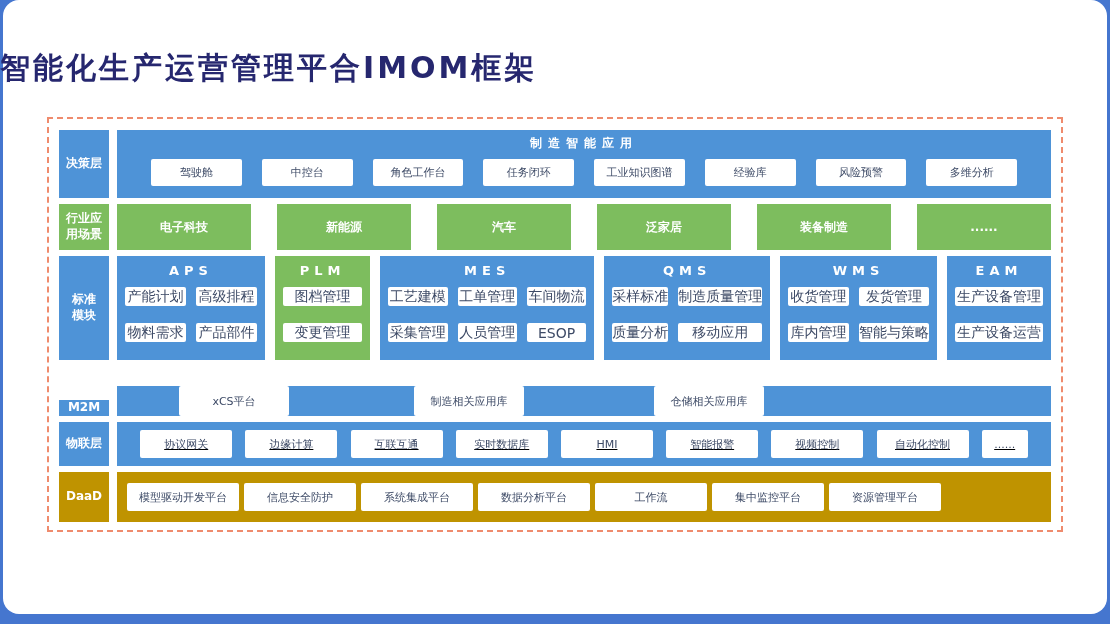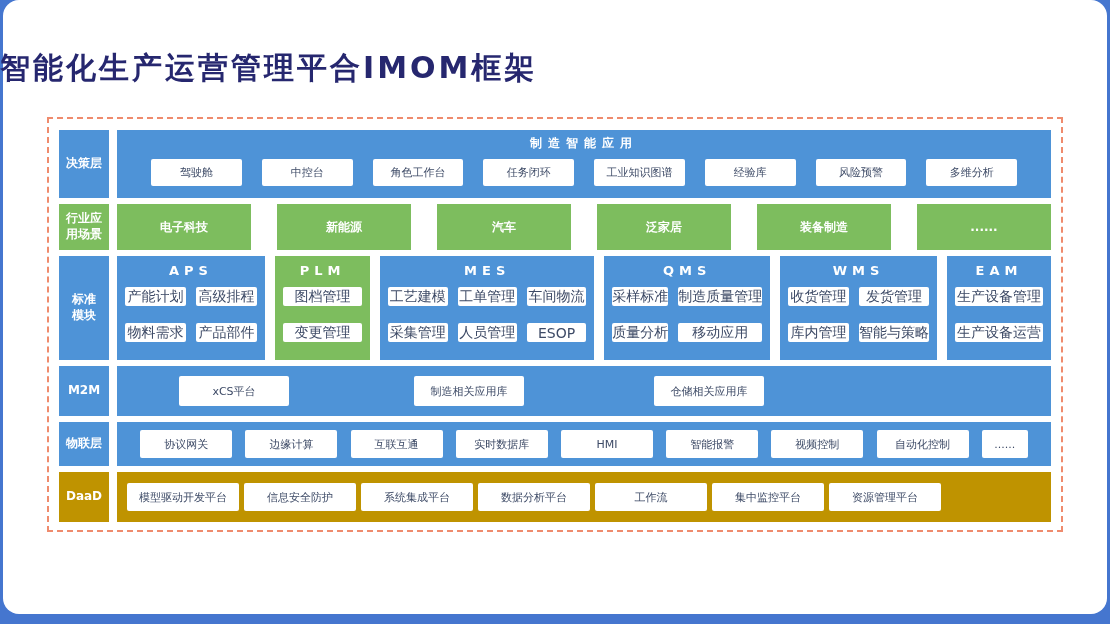--- a/index.html
+++ b/index.html
@@ -37,27 +37,27 @@
   .mod-col { display:flex; flex-direction:column; padding:3px 8px 11px; }
   .col-aps { flex:150 0 0; } .col-plm { flex:90 0 0; } .col-mes { flex:225 0 0; }
   .col-qms { flex:155 0 0; } .col-wms { flex:160 0 0; } .col-eam { flex:100 0 0; }
   .col-header { text-align:center; color:#fff; font-weight:bold; font-size:13px;
                 letter-spacing:5px; padding:4px 0 2px; }
   .col-grid { flex:1; display:grid; gap:10px 10px; align-content:space-evenly; }
   .c1 { grid-template-columns:1fr; } .c2 { grid-template-columns:1fr 1fr; } .c3 { grid-template-columns:1fr 1fr 1fr; }
   .mchip { background:#fff; border-radius:2px; height:19px; display:flex; align-items:center;
            justify-content:center; font-size:14px; color:#3d4a66; white-space:nowrap; }
   
-  .r4 { height:50px; }
+  .r4 { height:50px;align-items:flex-end; }
   .r4 .layer-body { display:flex; align-items:center; }
   .m2m-chip { width:110px; height:30px; }
   .m2m-1 { margin-left:62px; } .m2m-2 { margin-left:125px; } .m2m-3 { margin-left:130px; }
   
   .r5 { height:44px; }
-  .r5 .layer-body { display:flex; align-items:center; justify-content:space-evenly; padding:0 10px; }
+  .r5 .layer-body { display:flex; align-items:center; justify-content:space-evenly; padding:0 10px;text-decoration:underline; }
   .iot-chip { width:92px; height:28px; }
   .iot-chip.small { width:46px; }
   
   .r6 { height:50px; margin-bottom:0; }
   .r6 .layer-body { display:flex; align-items:center; gap:5px; padding-left:10px; }
   .daad-chip { width:112px; height:28px; }
 </style>
 </head>
 <body>
 

